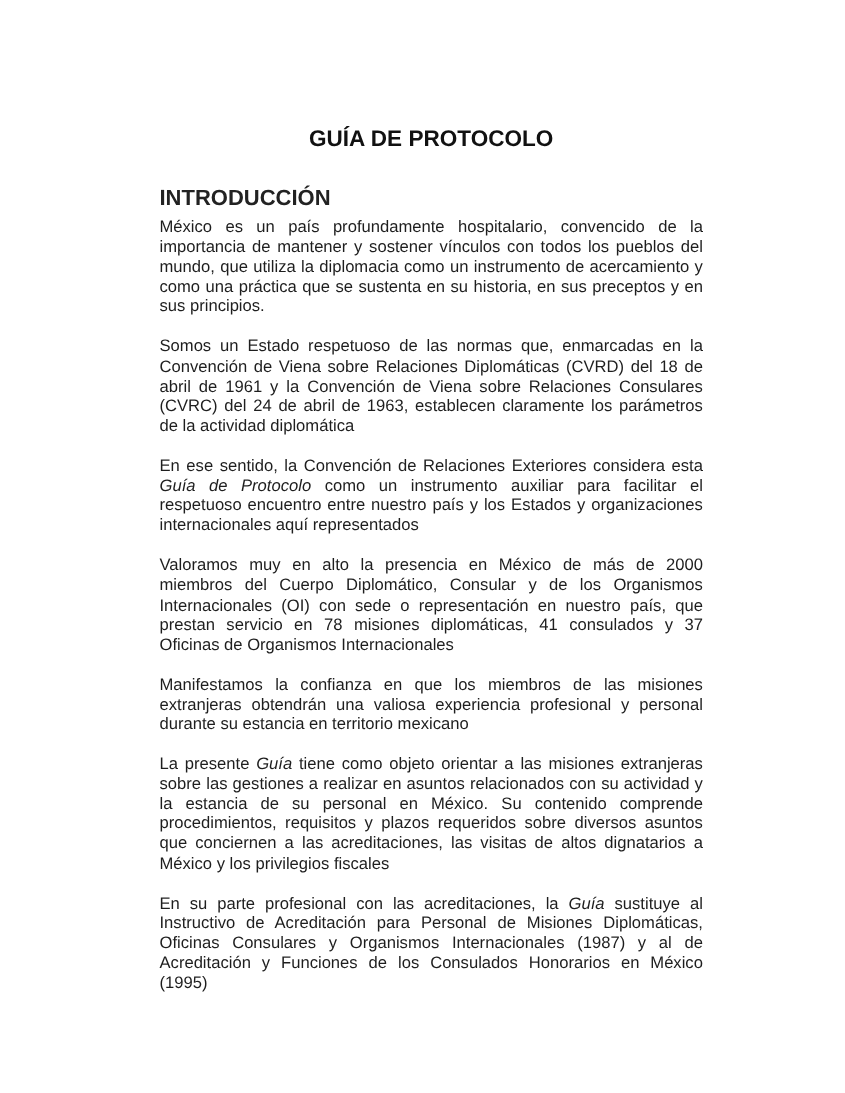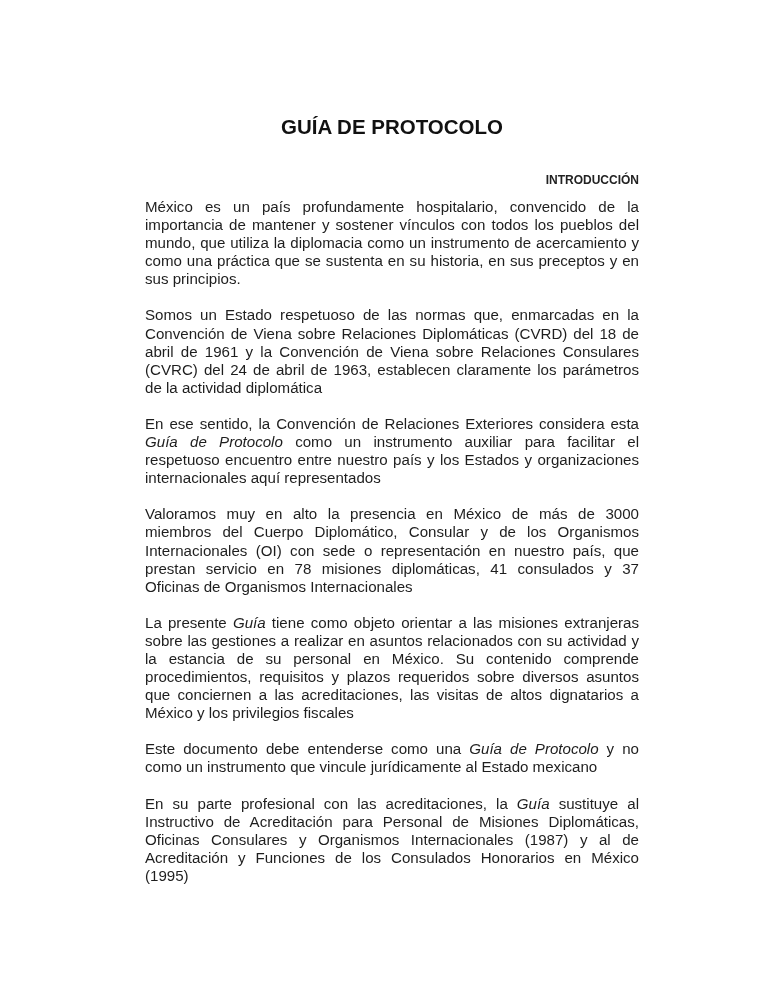--- a/index.html
+++ b/index.html
@@ -31,23 +31,23 @@
       font-size: 20.5px;
       line-height: 26px;
       margin: 0;
       color: #111;
     }
     .subtitle {
       position: absolute;
       left: 0;
       width: 494px;
       top: 170px;
-      text-align: right;
+      text-align: left;
       font-weight: bold;
-      font-size: 12px;
+      font-size: 20px;
       line-height: 20px;
       margin: 0;
       color: #222;
     }
     .body {
       position: absolute;
       left: 0;
       top: 198px;
       width: 494px;
     }
@@ -73,25 +73,25 @@
     <p class="para">
       <span>México es un país profundamente hospitalario, convencido de la importancia de mantener y sostener vínculos con todos los pueblos del mundo, que utiliza la diplomacia como un instrumento de acercamiento y como una práctica que se sustenta en su historia, en sus preceptos y en sus principios.</span>
     </p>
     <p class="para">
       <span>Somos un Estado respetuoso de las normas que, enmarcadas en la Convención de Viena sobre Relaciones Diplomáticas (CVRD) del 18 de abril de 1961 y la Convención de Viena sobre Relaciones Consulares (CVRC) del 24 de abril de 1963, establecen claramente los parámetros de la actividad diplomática</span>
     </p>
     <p class="para">
       <span>En ese sentido, la Convención de Relaciones Exteriores considera esta </span><em>Guía de Protocolo</em><span> como un instrumento auxiliar para facilitar el respetuoso encuentro entre nuestro país y los Estados y organizaciones internacionales aquí representados</span>
     </p>
     <p class="para">
-      <span>Valoramos muy en alto la presencia en México de más de 3000 miembros del Cuerpo Diplomático, Consular y de los Organismos Internacionales (OI) con sede o representación en nuestro país, que prestan servicio en 78 misiones diplomáticas, 41 consulados y 37 Oficinas de Organismos Internacionales</span>
+      <span>Valoramos muy en alto la presencia en México de más de 2000 miembros del Cuerpo Diplomático, Consular y de los Organismos Internacionales (OI) con sede o representación en nuestro país, que prestan servicio en 78 misiones diplomáticas, 41 consulados y 37 Oficinas de Organismos Internacionales</span>
+    </p>
+    <p class="para">
+      <span>Manifestamos la confianza en que los miembros de las misiones extranjeras obtendrán una valiosa experiencia profesional y personal durante su estancia en territorio mexicano</span>
     </p>
     <p class="para">
       <span>La presente </span><em>Guía</em><span> tiene como objeto orientar a las misiones extranjeras sobre las gestiones a realizar en asuntos relacionados con su actividad y la estancia de su personal en México. Su contenido comprende procedimientos, requisitos y plazos requeridos sobre diversos asuntos que conciernen a las acreditaciones, las visitas de altos dignatarios a México y los privilegios fiscales</span>
-    </p>
-    <p class="para">
-      <span>Este documento debe entenderse como una </span><em>Guía de Protocolo</em><span> y no como un instrumento que vincule jurídicamente al Estado mexicano</span>
     </p>
     <p class="para">
       <span>En su parte profesional con las acreditaciones, la </span><em>Guía</em><span> sustituye al Instructivo de Acreditación para Personal de Misiones Diplomáticas, Oficinas Consulares y Organismos Internacionales (1987) y al de Acreditación y Funciones de los Consulados Honorarios en México (1995)</span>
     </p>
   </div>
 </div>
 
 </body></html>

